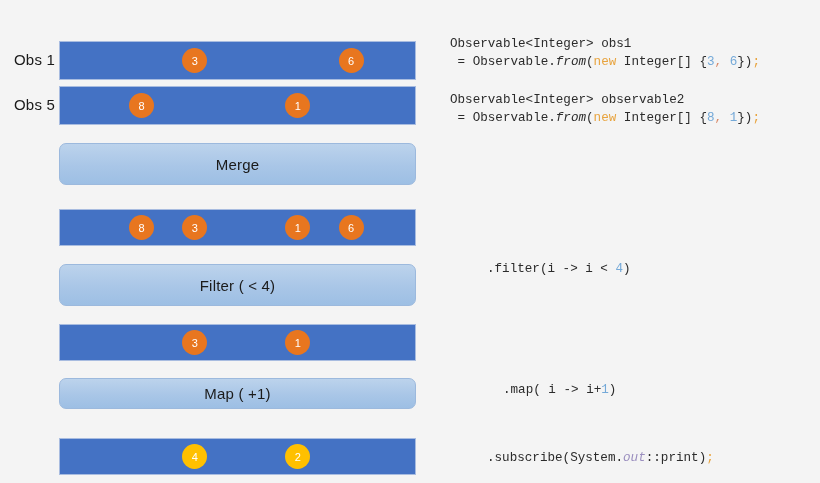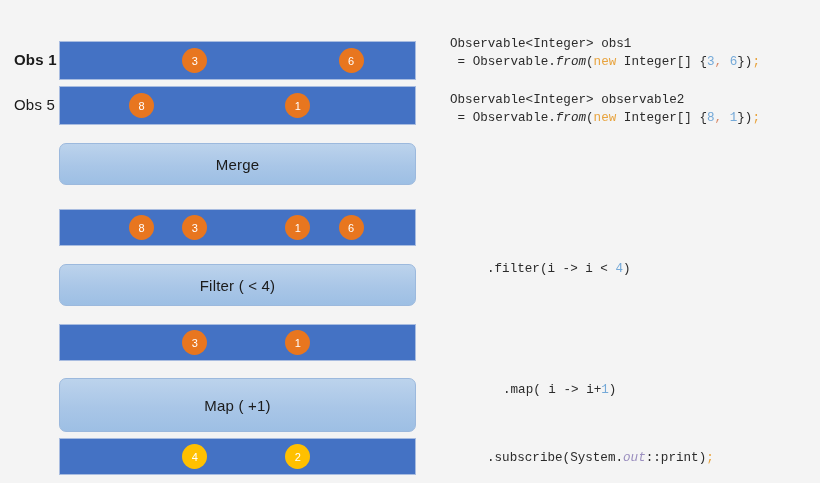--- a/index.html
+++ b/index.html
@@ -93,21 +93,21 @@
   .field   { font-style: italic; color: #9b8fbf; }
   .punct   { color: #e8a33d; }
   .comma   { color: #d98a6a; }
 </style>
 </head>
 <body>
 
 <div id="stage">
 
   <div class="row" style="top:41px;">
-    <div class="row-label" style="top:10px;font-weight:bold;">Obs 1</div>
+    <div class="row-label" style="top:10px;">Obs 1</div>
     <div class="stream" style="top:0; height:39px;">
       <div class="marble orange" style="left:38%; top:50%; width:25px; height:25px; margin-left:-12.5px; margin-top:-12.5px;">3</div>
       <div class="marble orange" style="left:82%; top:50%; width:25px; height:25px; margin-left:-12.5px; margin-top:-12.5px;">6</div>
     </div>
   </div>
 
   <div class="row" style="top:86px;">
     <div class="row-label" style="top:10px;">Obs 5</div>
     <div class="stream" style="top:0; height:39px;">
       <div class="marble orange" style="left:23%; top:50%; width:25px; height:25px; margin-left:-12.5px; margin-top:-12.5px;">8</div>
@@ -137,21 +137,21 @@
   </div>
 
   <div class="row" style="top:324px;">
     <div class="stream" style="top:0; height:37px;">
       <div class="marble orange" style="left:38%; top:50%; width:25px; height:25px; margin-left:-12.5px; margin-top:-12.5px;">3</div>
       <div class="marble orange" style="left:67%; top:50%; width:25px; height:25px; margin-left:-12.5px; margin-top:-12.5px;">1</div>
     </div>
   </div>
 
   <div class="row" style="top:378px;">
-    <div class="opbox" style="top:0; height:54px;text-align:right;">
+    <div class="opbox" style="top:0; height:31px;text-align:right;">
       <span>Map ( +1)</span>
     </div>
   </div>
 
   <div class="row" style="top:438px;">
     <div class="stream" style="top:0; height:37px;">
       <div class="marble yellow" style="left:38%; top:50%; width:25px; height:25px; margin-left:-12.5px; margin-top:-12.5px;">4</div>
       <div class="marble yellow" style="left:67%; top:50%; width:25px; height:25px; margin-left:-12.5px; margin-top:-12.5px;">2</div>
     </div>
   </div>

